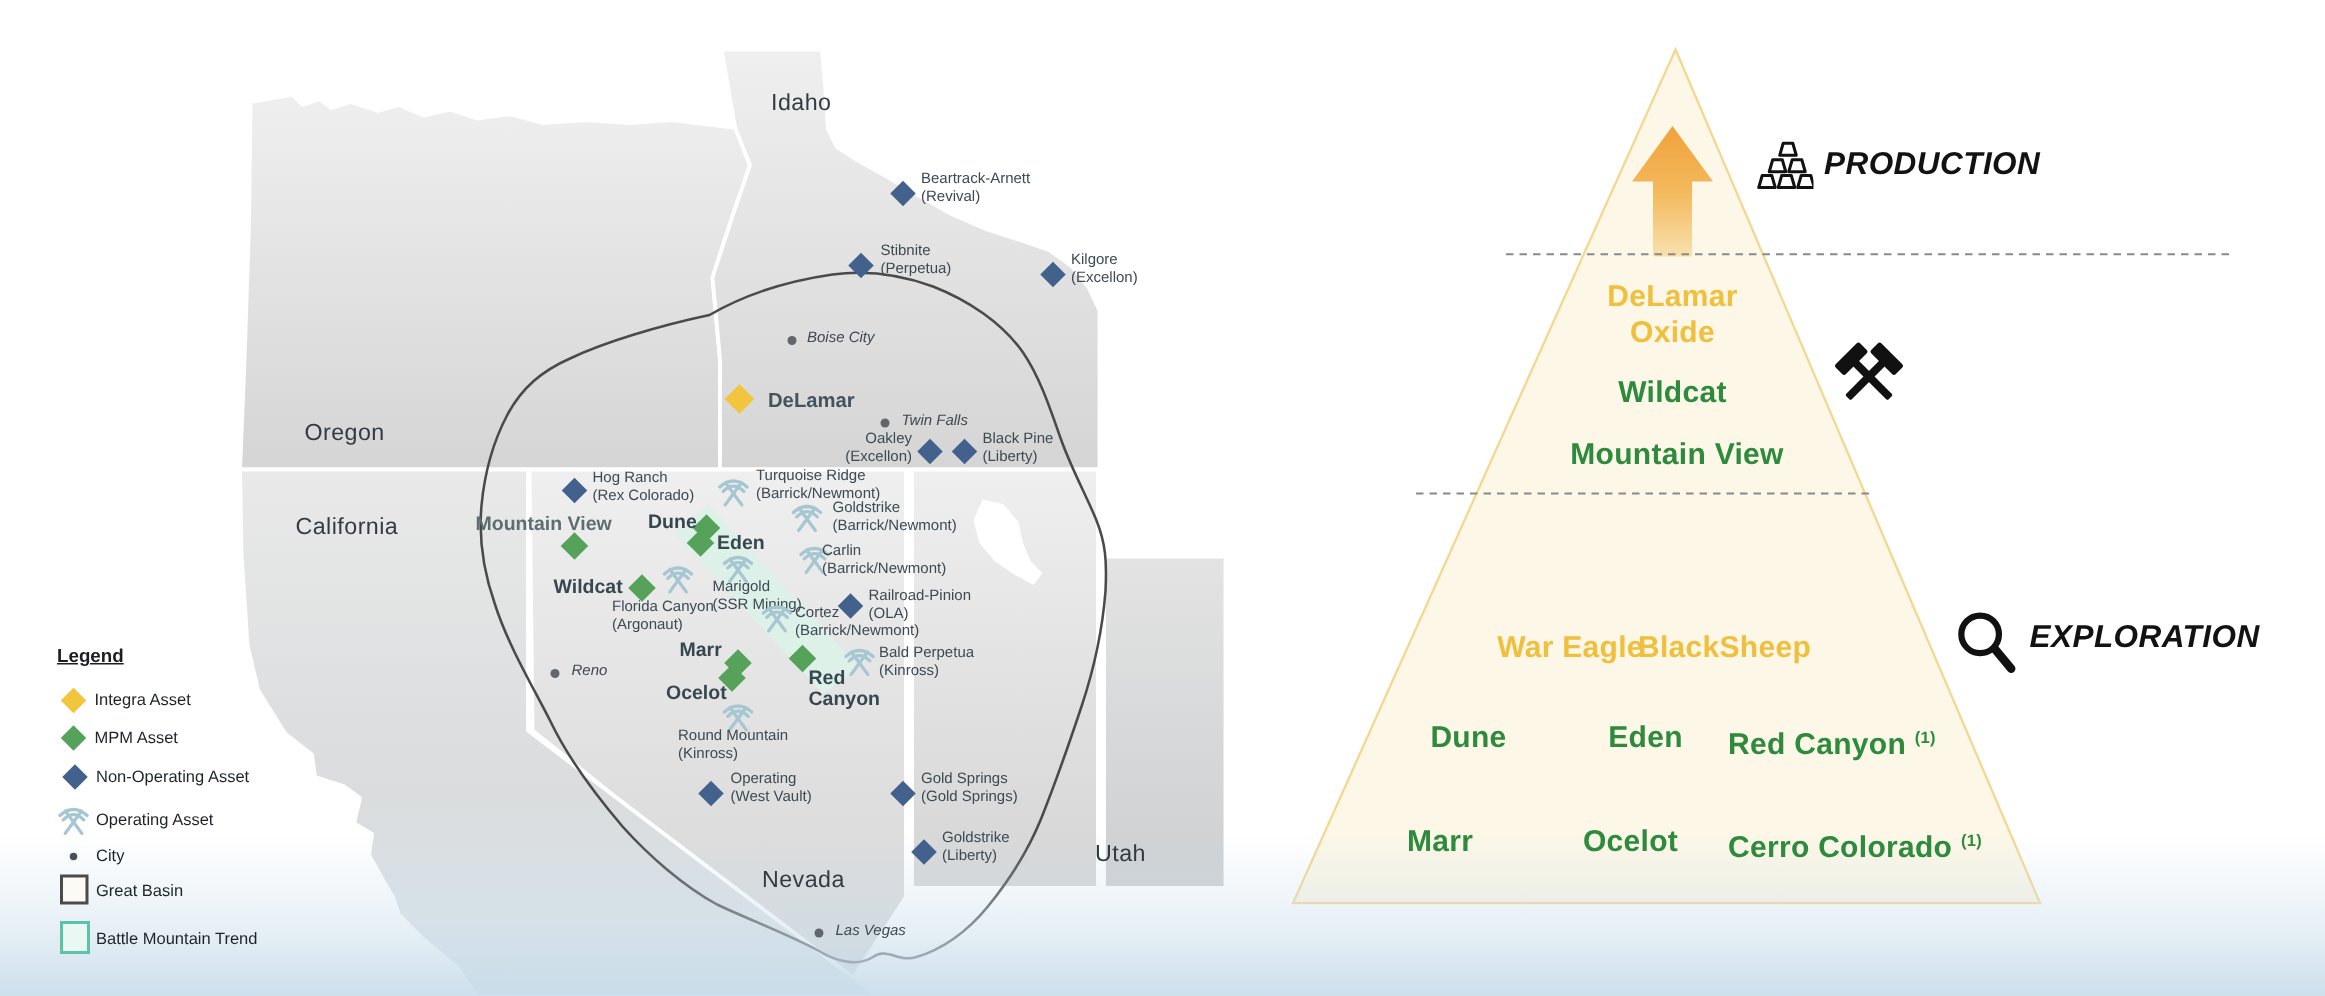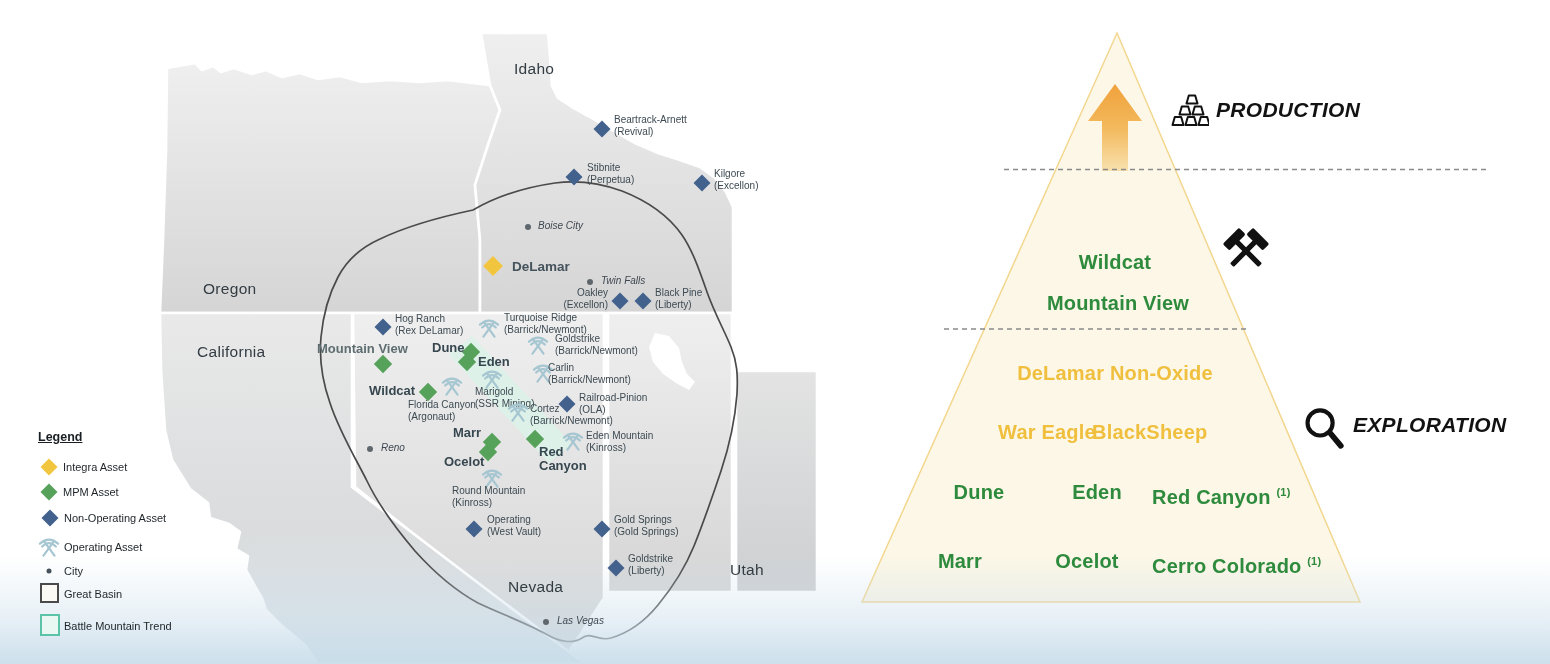--- a/index.html
+++ b/index.html
@@ -169,21 +169,21 @@
       <div>(Excellon)</div>
   </div>
   <div class="dm dm-b" style="left:643px;top:301px"></div>
   <div class="slabel" style="left:655px;top:287px">
     <div>Black Pine</div>
       <div>(Liberty)</div>
   </div>
   <div class="dm dm-b" style="left:383px;top:327px"></div>
   <div class="slabel" style="left:395px;top:313px">
     <div>Hog Ranch</div>
-      <div>(Rex DeLamar)</div>
+      <div>(Rex Colorado)</div>
   </div>
   <div class="dm dm-b" style="left:567px;top:404px"></div>
   <div class="slabel" style="left:579px;top:392px">
     <div>Railroad-Pinion</div>
       <div>(OLA)</div>
   </div>
   <div class="dm dm-b" style="left:474px;top:529px"></div>
   <div class="slabel" style="left:487px;top:514px">
     <div>Operating</div>
       <div>(West Vault)</div>
@@ -241,21 +241,21 @@
       <use href="#sym-picks"></use>
     </svg>
   <div class="slabel" style="left:530px;top:403px">
     <div>Cortez</div>
       <div>(Barrick/Newmont)</div>
   </div>
   <svg class="mk-pick" style="left:573px;top:441px" viewBox="0 0 24 22">
       <use href="#sym-picks"></use>
     </svg>
   <div class="slabel" style="left:586px;top:430px">
-    <div>Eden Mountain</div>
+    <div>Bald Perpetua</div>
       <div>(Kinross)</div>
   </div>
   <svg class="mk-pick" style="left:492px;top:478px" viewBox="0 0 24 22">
       <use href="#sym-picks"></use>
     </svg>
   <div class="slabel" style="left:452px;top:485px">
     <div>Round Mountain</div>
       <div>(Kinross)</div>
   </div>
 
@@ -285,23 +285,23 @@
       <use href="#sym-picks"></use>
     </svg>
   <div class="lg-text" style="left:64px;top:541px">Operating Asset</div>
   <div class="cdot" style="left:49px;top:571px;width:5px;height:5px;background:#46505A"></div>
   <div class="lg-text" style="left:64px;top:565px">City</div>
   <div class="lg-box" style="left:40px;top:583px;width:19px;height:20px;border:2px solid #4A4A4A;background:#FBFAF4"></div>
   <div class="lg-text" style="left:64px;top:588px">Great Basin</div>
   <div class="lg-box" style="left:40px;top:614px;width:20px;height:22px;border:2px solid #5BC4A8;background:#E9F8F2"></div>
   <div class="lg-text" style="left:64px;top:620px">Battle Mountain Trend</div>
 
+  <div class="pyr-item pyr-y pyr-wrap" style="left:1053px;top:186px;width:124px">DeLamar Oxide</div>
   <div class="pyr-item pyr-g" style="left:1053px;top:250px;width:124px;text-align:center">Wildcat</div>
   <div class="pyr-item pyr-g" style="left:1028px;top:291px;width:180px;text-align:center">Mountain View</div>
-  <div class="pyr-item pyr-y" style="left:1003px;top:361px;width:224px;text-align:center">DeLamar Non-Oxide</div>
   <div class="pyr-item pyr-y" style="left:986px;top:420px;width:122px;text-align:center">War Eagle</div>
   <div class="pyr-item pyr-y" style="left:1092px;top:420px;width:132px;text-align:left">BlackSheep</div>
   <div class="pyr-item pyr-g" style="left:938px;top:480px;width:82px;text-align:center">Dune</div>
   <div class="pyr-item pyr-g" style="left:1056px;top:480px;width:82px;text-align:center">Eden</div>
   <div class="pyr-item pyr-g" style="left:1152px;top:480px"><span>Red Canyon</span> <sup>(1)</sup></div>
   <div class="pyr-item pyr-g" style="left:919px;top:549px;width:82px;text-align:center">Marr</div>
   <div class="pyr-item pyr-g" style="left:1045px;top:549px;width:84px;text-align:center">Ocelot</div>
   <div class="pyr-item pyr-g" style="left:1152px;top:549px"><span>Cerro Colorado</span> <sup>(1)</sup></div>
 
   <svg class="stage-icon" style="left:1170px;top:94px;width:40px;height:32px" viewBox="0 0 38 32">

